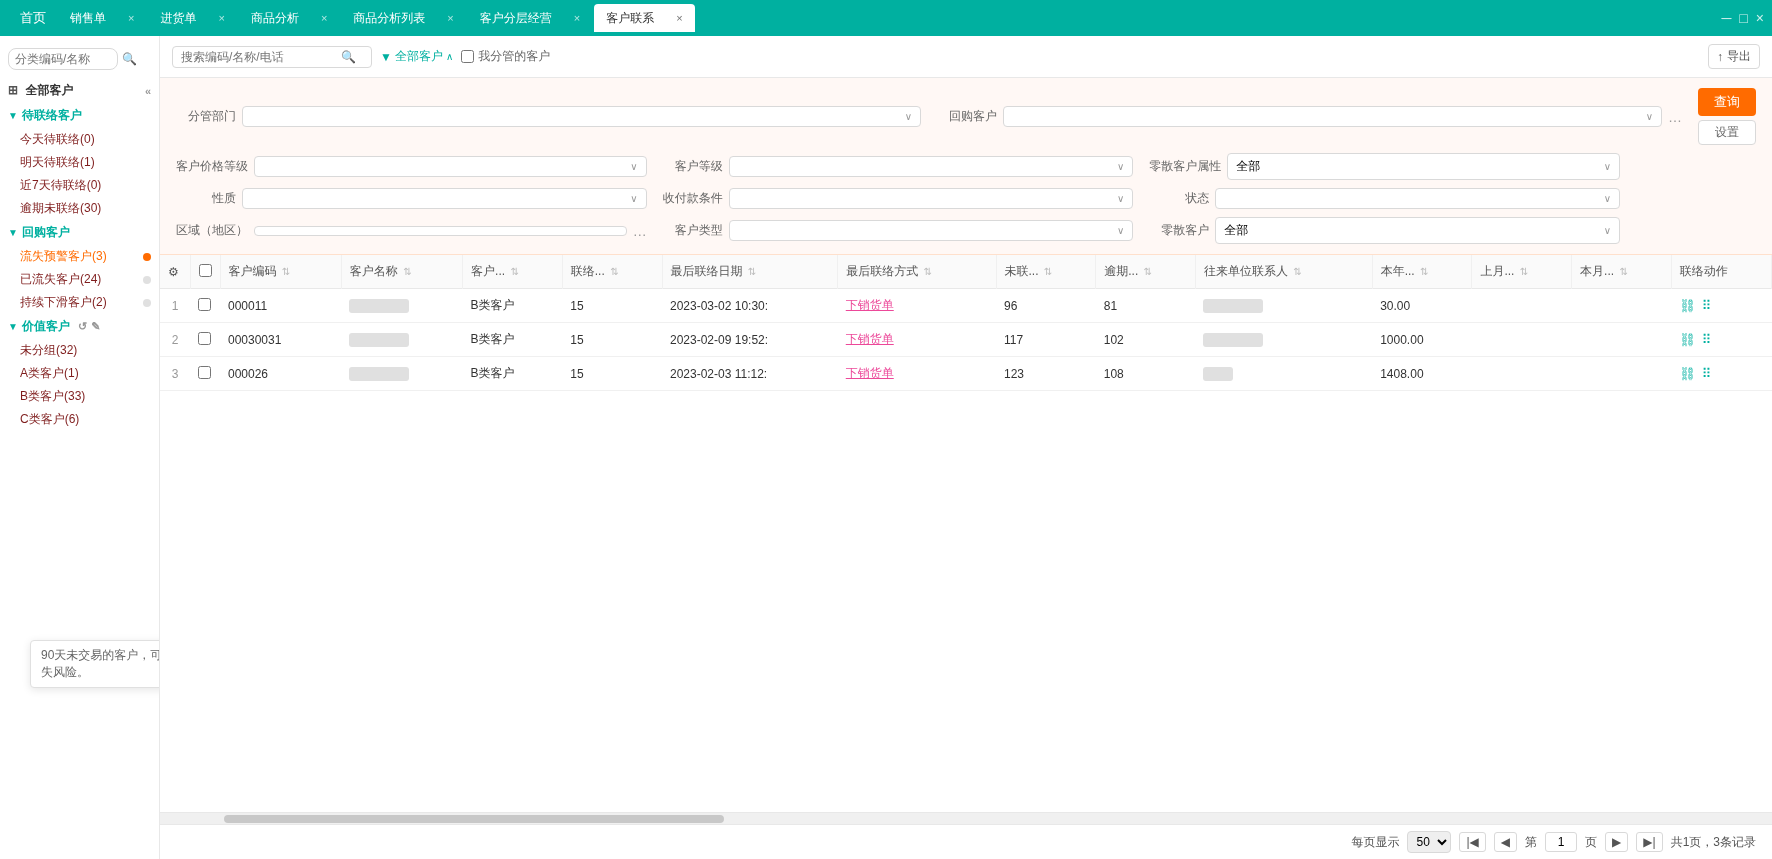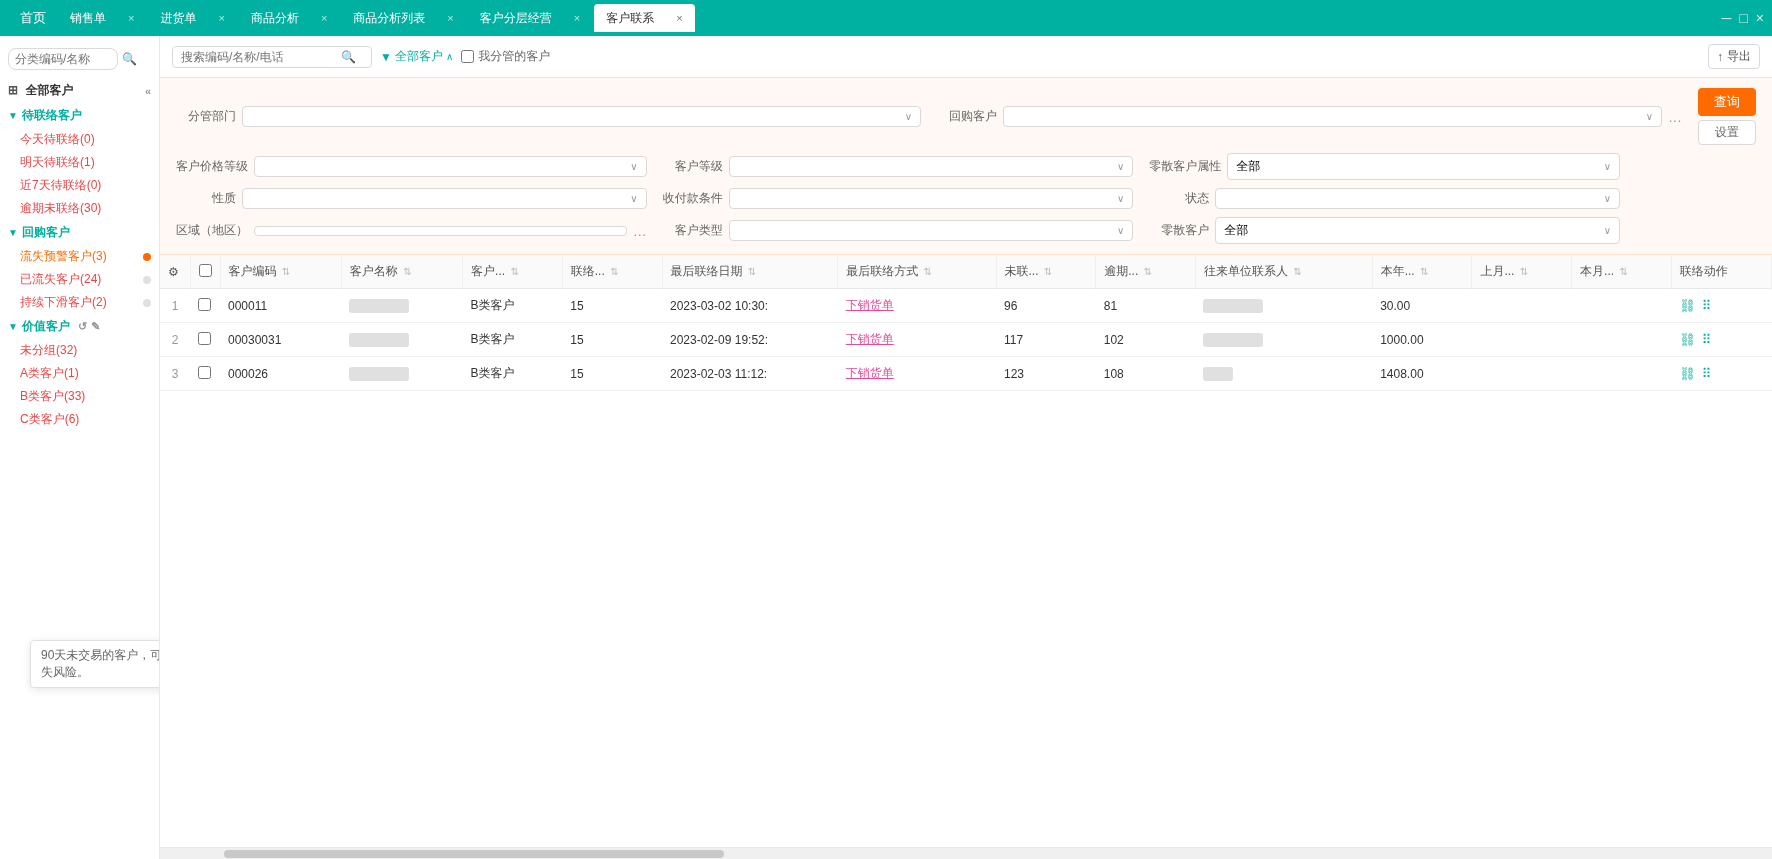--- a/index.html
+++ b/index.html
@@ -115,21 +115,21 @@
       display: flex;
       align-items: center;
       gap: 4px;
       cursor: pointer;
     }
     .sidebar-section-label .triangle {
       font-size: 10px;
     }
     .sidebar-item {
       padding: 3px 8px 3px 20px;
-      color: #ef4444;
+      color: #7f1d1d;
       cursor: pointer;
       display: flex;
       align-items: center;
       justify-content: space-between;
     }
     .sidebar-item.active {
       color: #ff6b00;
       font-weight: normal;
     }
     .sidebar-tooltip {
@@ -706,15 +706,29 @@
             </td>
           </tr>
         </tbody>
       </table>
     </div>
 
     <div class="scroll-track">
       <div class="scroll-thumb"></div>
     </div>
 
+    <div class="bottom-bar">
+      <span>每页显示</span>
+      <select>
+        <option>50</option>
+      </select>
+      <button class="page-btn">|◀</button>
+      <button class="page-btn">◀</button>
+      <span>第</span>
+      <input type="text" class="page-input" value="1" style="">
+      <span>页</span>
+      <button class="page-btn">▶</button>
+      <button class="page-btn">▶|</button>
+      <span>共1页，3条记录</span>
+    </div>
 
   </div>
 </div>
 
 </body></html>

